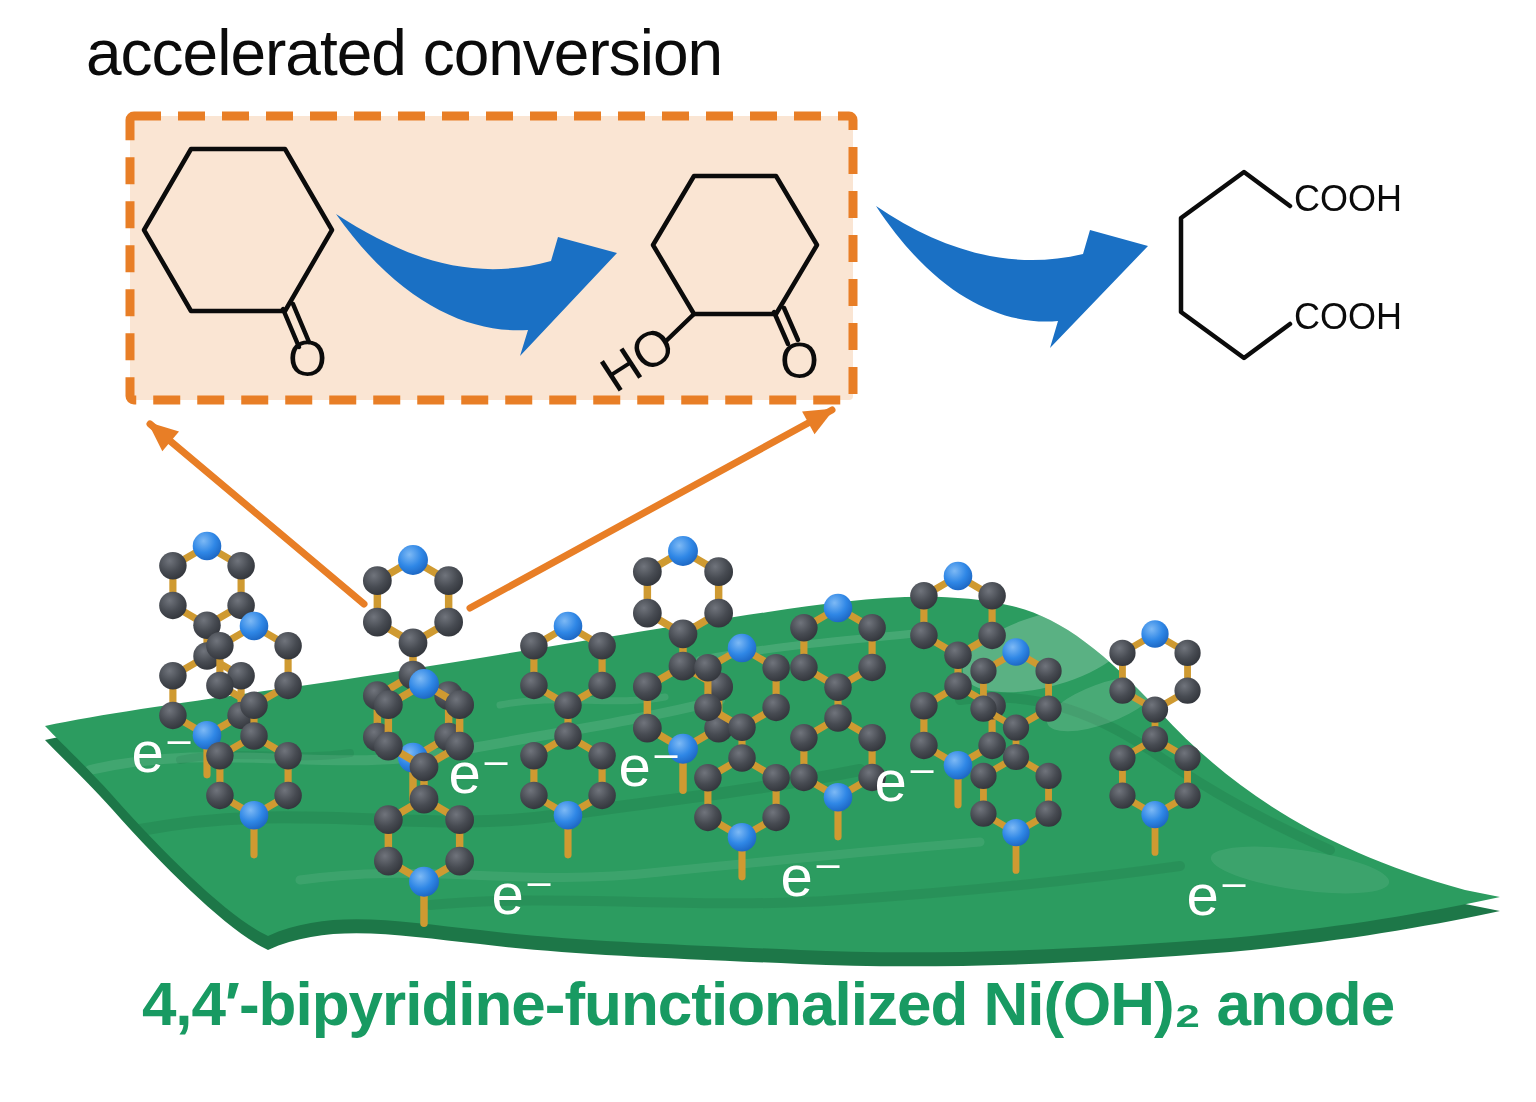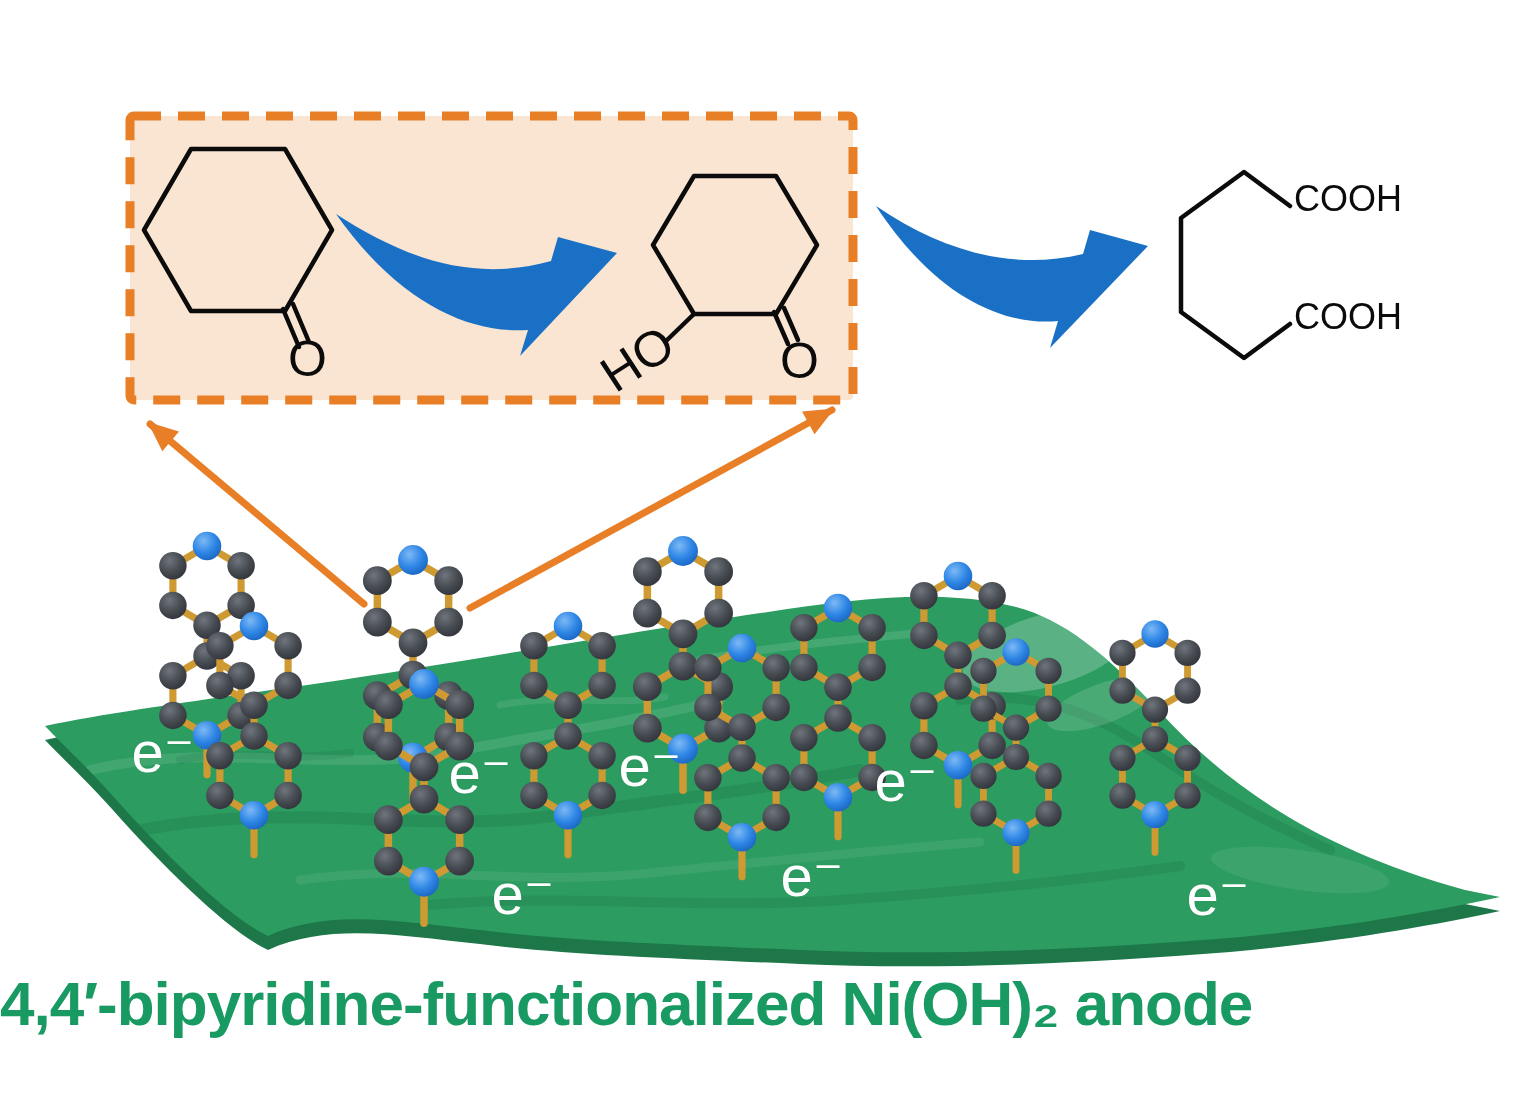--- a/index.html
+++ b/index.html
@@ -20,21 +20,21 @@
   .elabel{
     position:absolute; transform:translate(-50%,-50%);
     color:var(--etext); font-size:58px; line-height:1; white-space:nowrap;
     text-shadow:0 0 2px rgba(0,0,0,.08);
   }
   .struct-label{ color:var(--ink); line-height:1; white-space:nowrap; }
   .o-label{ font-size:50px; }
   .ho-label{ font-size:50px; transform:rotate(-33deg); }
   .cooh-label{ font-size:36px; letter-spacing:0px; }
   .anode-caption{
-    left:0; right:0; top:968px; text-align:left;
+    left:0; right:0; top:968px; text-align:center;
     font-size:62px; font-weight:700; color:var(--caption);
     letter-spacing:-1px; white-space:nowrap;
   }
   svg{position:absolute; left:0; top:0;}
   .sheet-main{fill:var(--green);}
   .sheet-under{fill:var(--green-dark);}
   .struct{stroke:var(--ink); stroke-width:4.5; fill:none; stroke-linecap:round; stroke-linejoin:round;}
   .bond{stroke:var(--bond); stroke-width:6.5; fill:none; stroke-linecap:round; stroke-linejoin:round;}
   .blue-arrow{fill:var(--blue);}
   .oline{stroke:var(--orange); stroke-width:7; stroke-linecap:round;}
@@ -157,20 +157,21 @@
         <use href="#bipy" transform="translate(568,626) scale(1.1)"></use>
         <use href="#bipy" transform="translate(683,551) scale(1.15)"></use>
         <use href="#bipy" transform="translate(742,648) scale(1.1)"></use>
         <use href="#bipy" transform="translate(838,608) scale(1.1)"></use>
         <use href="#bipy" transform="translate(958,576) scale(1.1)"></use>
         <use href="#bipy" transform="translate(1016,652) scale(1.05)"></use>
         <use href="#bipy" transform="translate(1155,634) scale(1.05)"></use>
       </g>
   </svg>
 
+  <div class="abs figure-title">accelerated conversion</div>
 
   <div class="abs struct-label o-label" style="left:288px; top:334px;">O</div>
 
   <div class="abs struct-label ho-label" style="left:600px; top:334px;">HO</div>
 
   <div class="abs struct-label o-label" style="left:780px; top:336px;">O</div>
 
   <div class="abs struct-label cooh-label" style="left:1294px; top:181px;">COOH</div>
 
   <div class="abs struct-label cooh-label" style="left:1294px; top:299px;">COOH</div>

